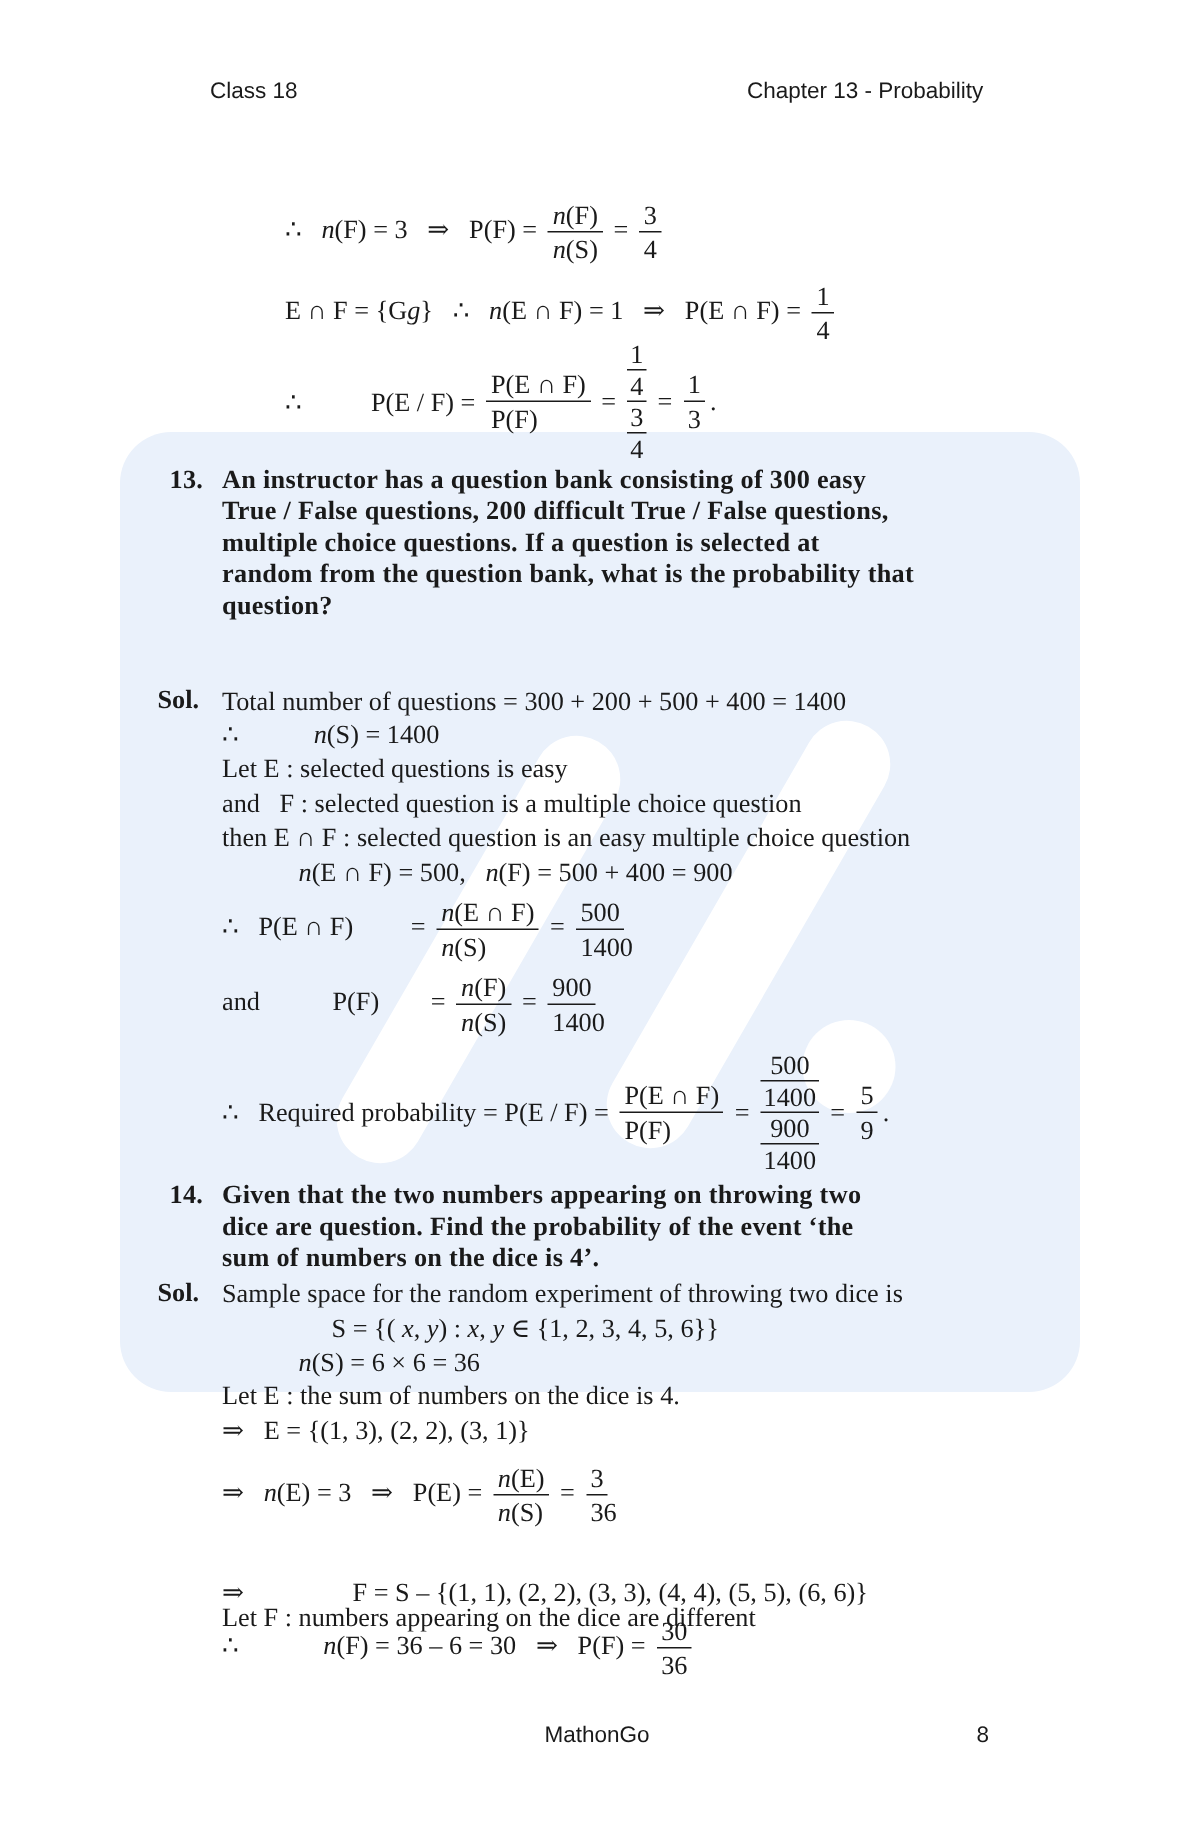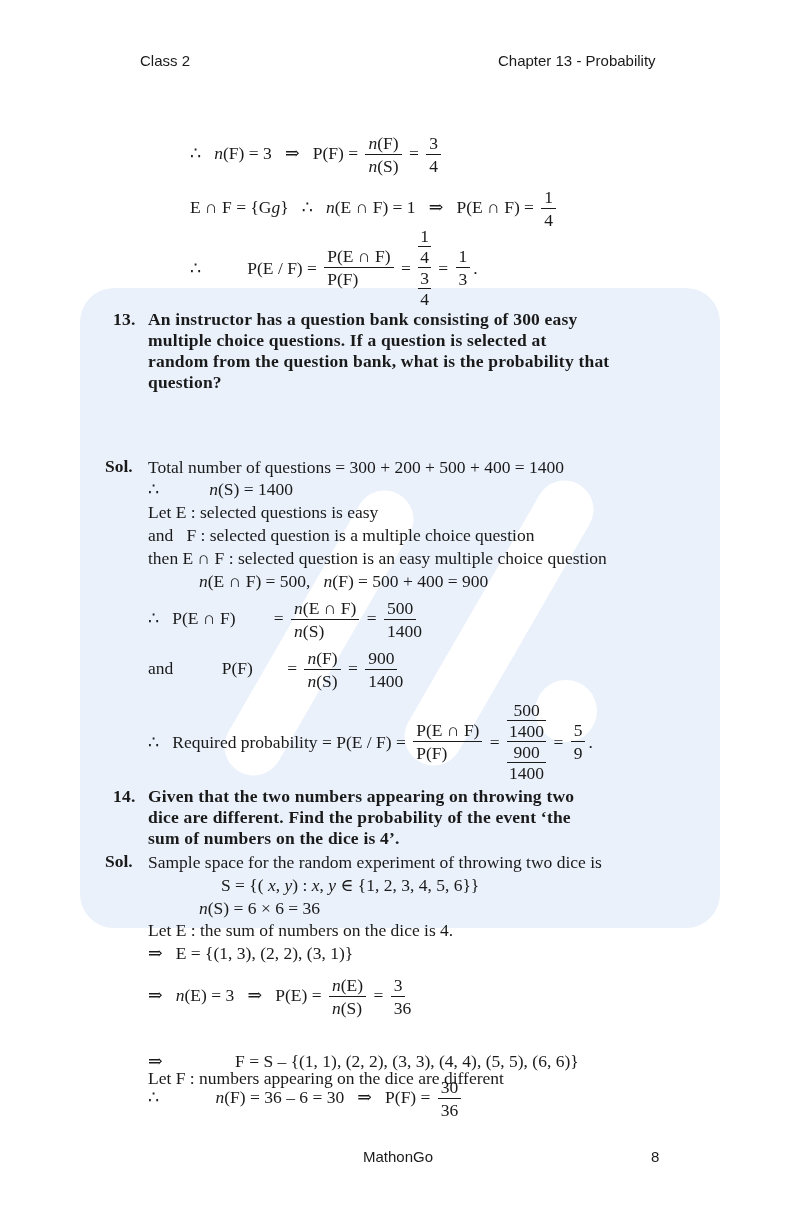--- a/index.html
+++ b/index.html
@@ -33,21 +33,21 @@
   .cfrac .sep.thick { border-top: 1.5px solid #1a1a1a; }
 
   .q { position: absolute; font-size: 17.5px; font-weight: bold; line-height: 21px; letter-spacing: 0.2px; }
   .qnum { position: absolute; }
   .qtext { position: absolute; text-align: justify; text-align-last: left; }
   .sol { position: absolute; font-size: 17.5px; font-weight: bold; }
 </style>
 </head>
 <body>
 
-<div class="hdr hdr-left sans">Class 2</div>
+<div class="hdr hdr-left sans">Class 18</div>
 <div class="hdr hdr-right sans">Chapter 13 - Probability</div>
 
 <div class="panel">
   <div class="slash slash1"></div>
   <div class="slash slash2"></div>
   <div class="dot"></div>
 </div>
 
 <div class="line serif" style="left:190px; top:133px;">
   <span>∴</span>&nbsp;&nbsp;
@@ -98,20 +98,21 @@
   <span class="frac">
       <span class="num">1</span>
       <span class="den">3</span>
     </span><span style="vertical-align:middle;">.</span>
 </div>
 
 <div class="q serif" style="left:113px; top:309px;">
   <span class="qnum" style="left:0; top:0;">13.</span>
   <div class="qtext" style="left:35px; top:0; width:572px;">
     <div>An instructor has a question bank consisting of 300 easy</div>
+    <div>True / False questions, 200 difficult True / False questions,</div>
     <div>multiple choice questions. If a question is selected at</div>
     <div>random from the question bank, what is the probability that</div>
     <div>question?</div>
   </div>
 </div>
 
 <div class="sol serif" style="left:105px; top:456px;">Sol.</div>
 <div class="line serif" style="left:148px; top:457px;">Total number of questions = 300 + 200 + 500 + 400 = 1400</div>
 <div class="line serif" style="left:148px; top:479px;">
   <span>∴</span><span style="display:inline-block; width:50px;"></span><i>n</i>(S) = 1400
@@ -174,21 +175,21 @@
   <span class="frac">
       <span class="num">5</span>
       <span class="den">9</span>
     </span><span style="vertical-align:middle;">.</span>
 </div>
 
 <div class="q serif" style="left:113px; top:786px;">
   <span class="qnum" style="left:0; top:0;">14.</span>
   <div class="qtext" style="left:35px; top:0; width:572px;">
     <div>Given that the two numbers appearing on throwing two</div>
-    <div>dice are different. Find the probability of the event ‘the</div>
+    <div>dice are question. Find the probability of the event ‘the</div>
     <div>sum of numbers on the dice is 4’.</div>
   </div>
 </div>
 
 <div class="sol serif" style="left:105px; top:851px;">Sol.</div>
 <div class="line serif" style="left:148px; top:852px;">Sample space for the random experiment of throwing two dice is</div>
 <div class="line serif" style="left:221px; top:875px;">
   S = {( <i>x</i>, <i>y</i>) : <i>x</i>, <i>y</i> ∈ {1, 2, 3, 4, 5, 6}}
 </div>
 <div class="line serif" style="left:199px; top:898px;">

